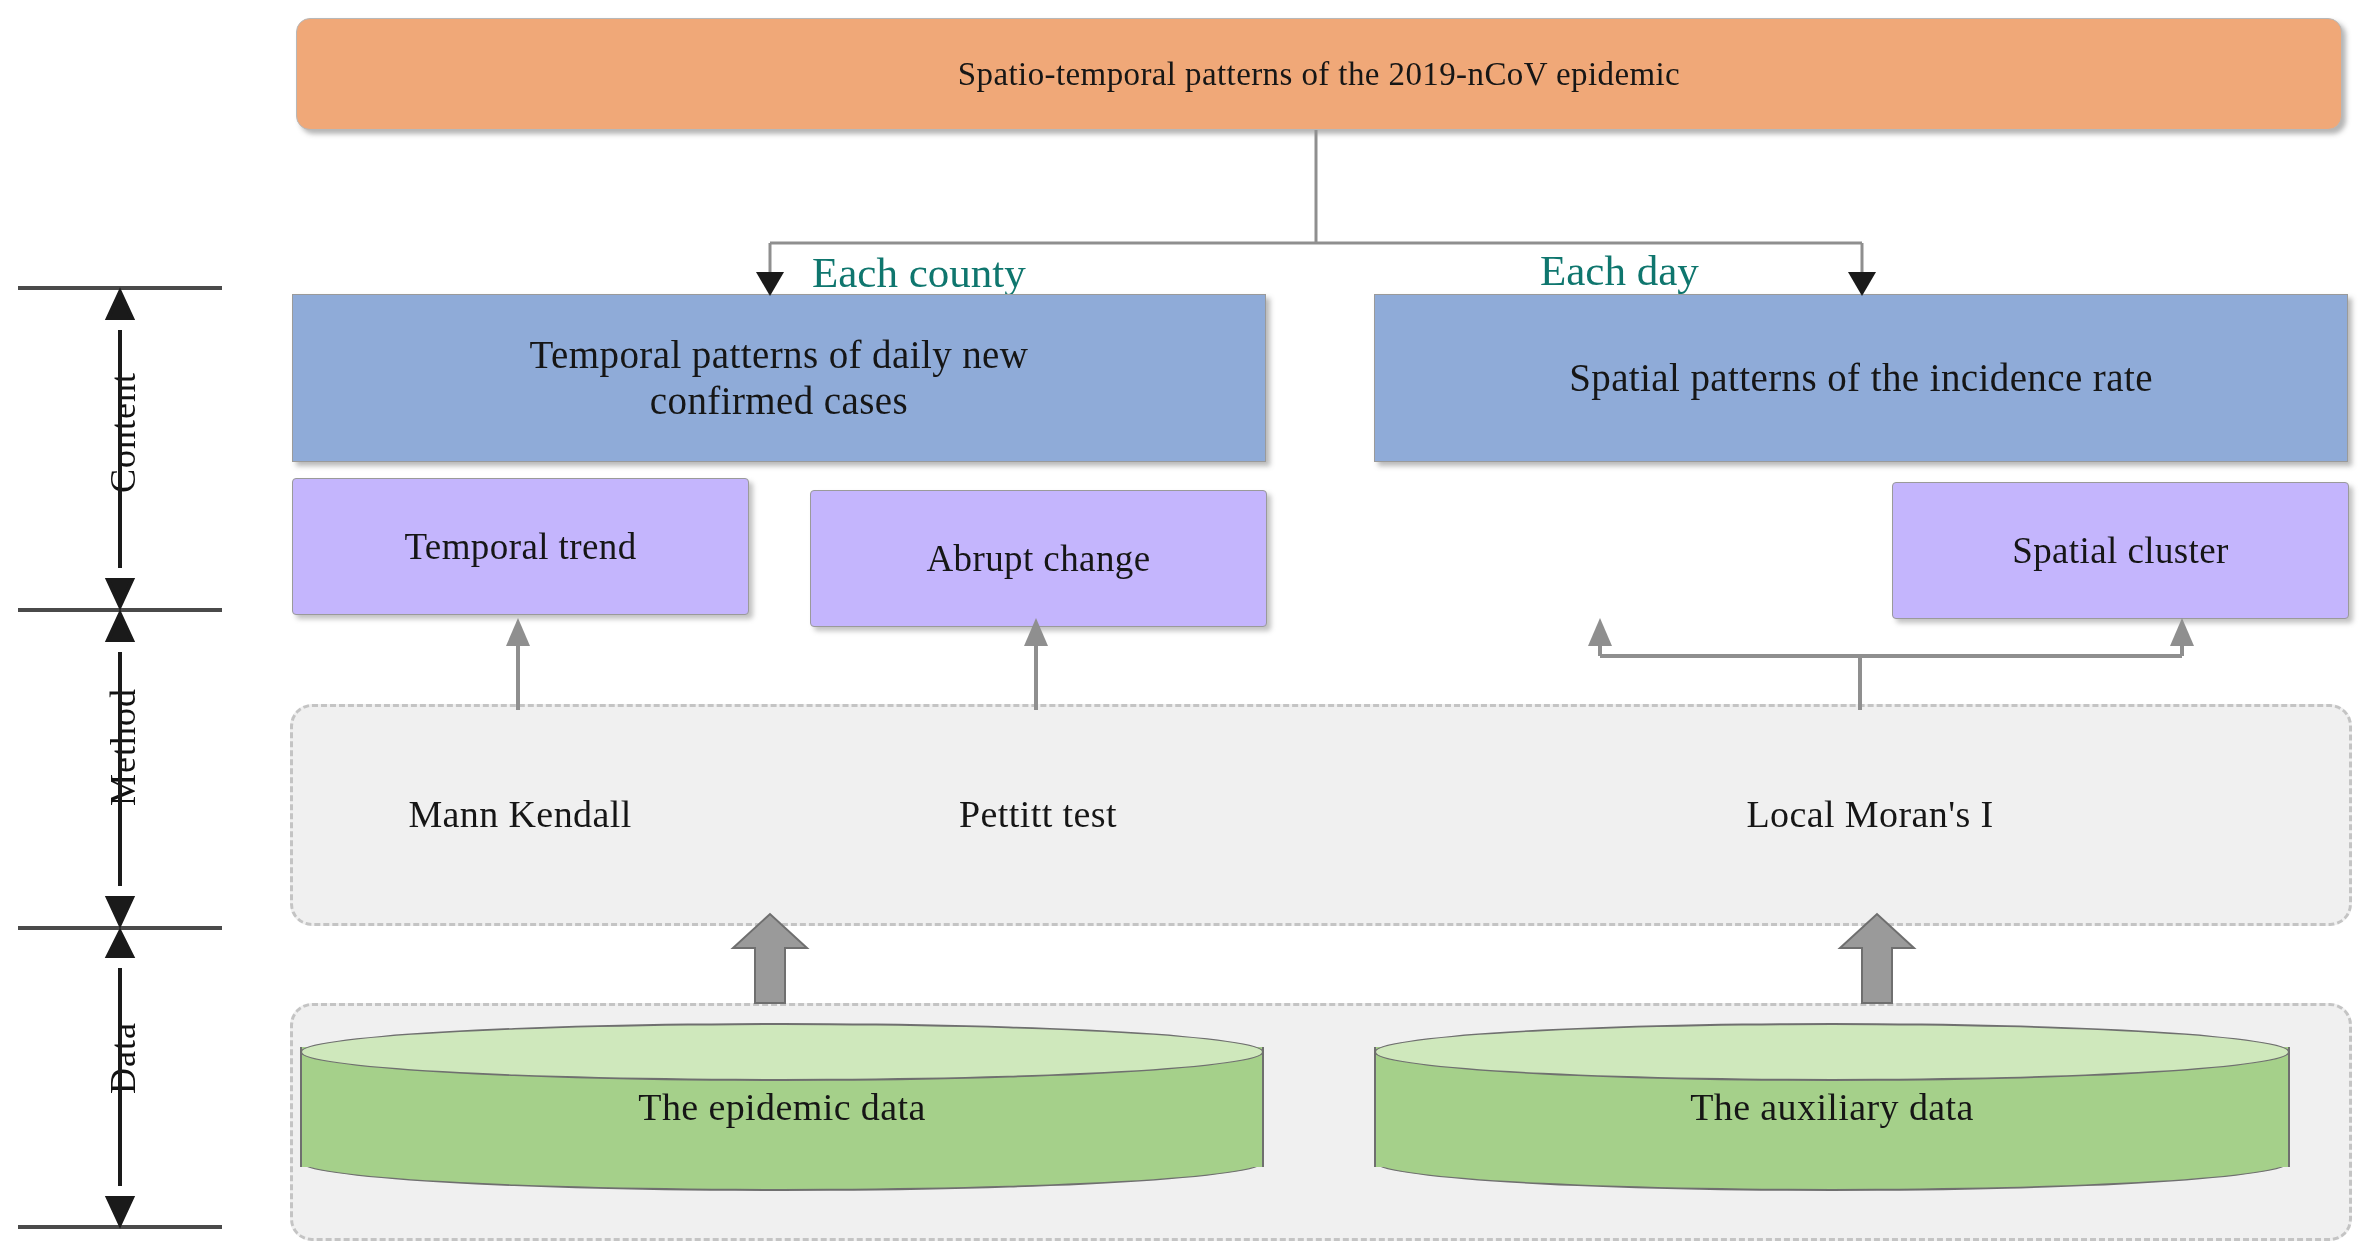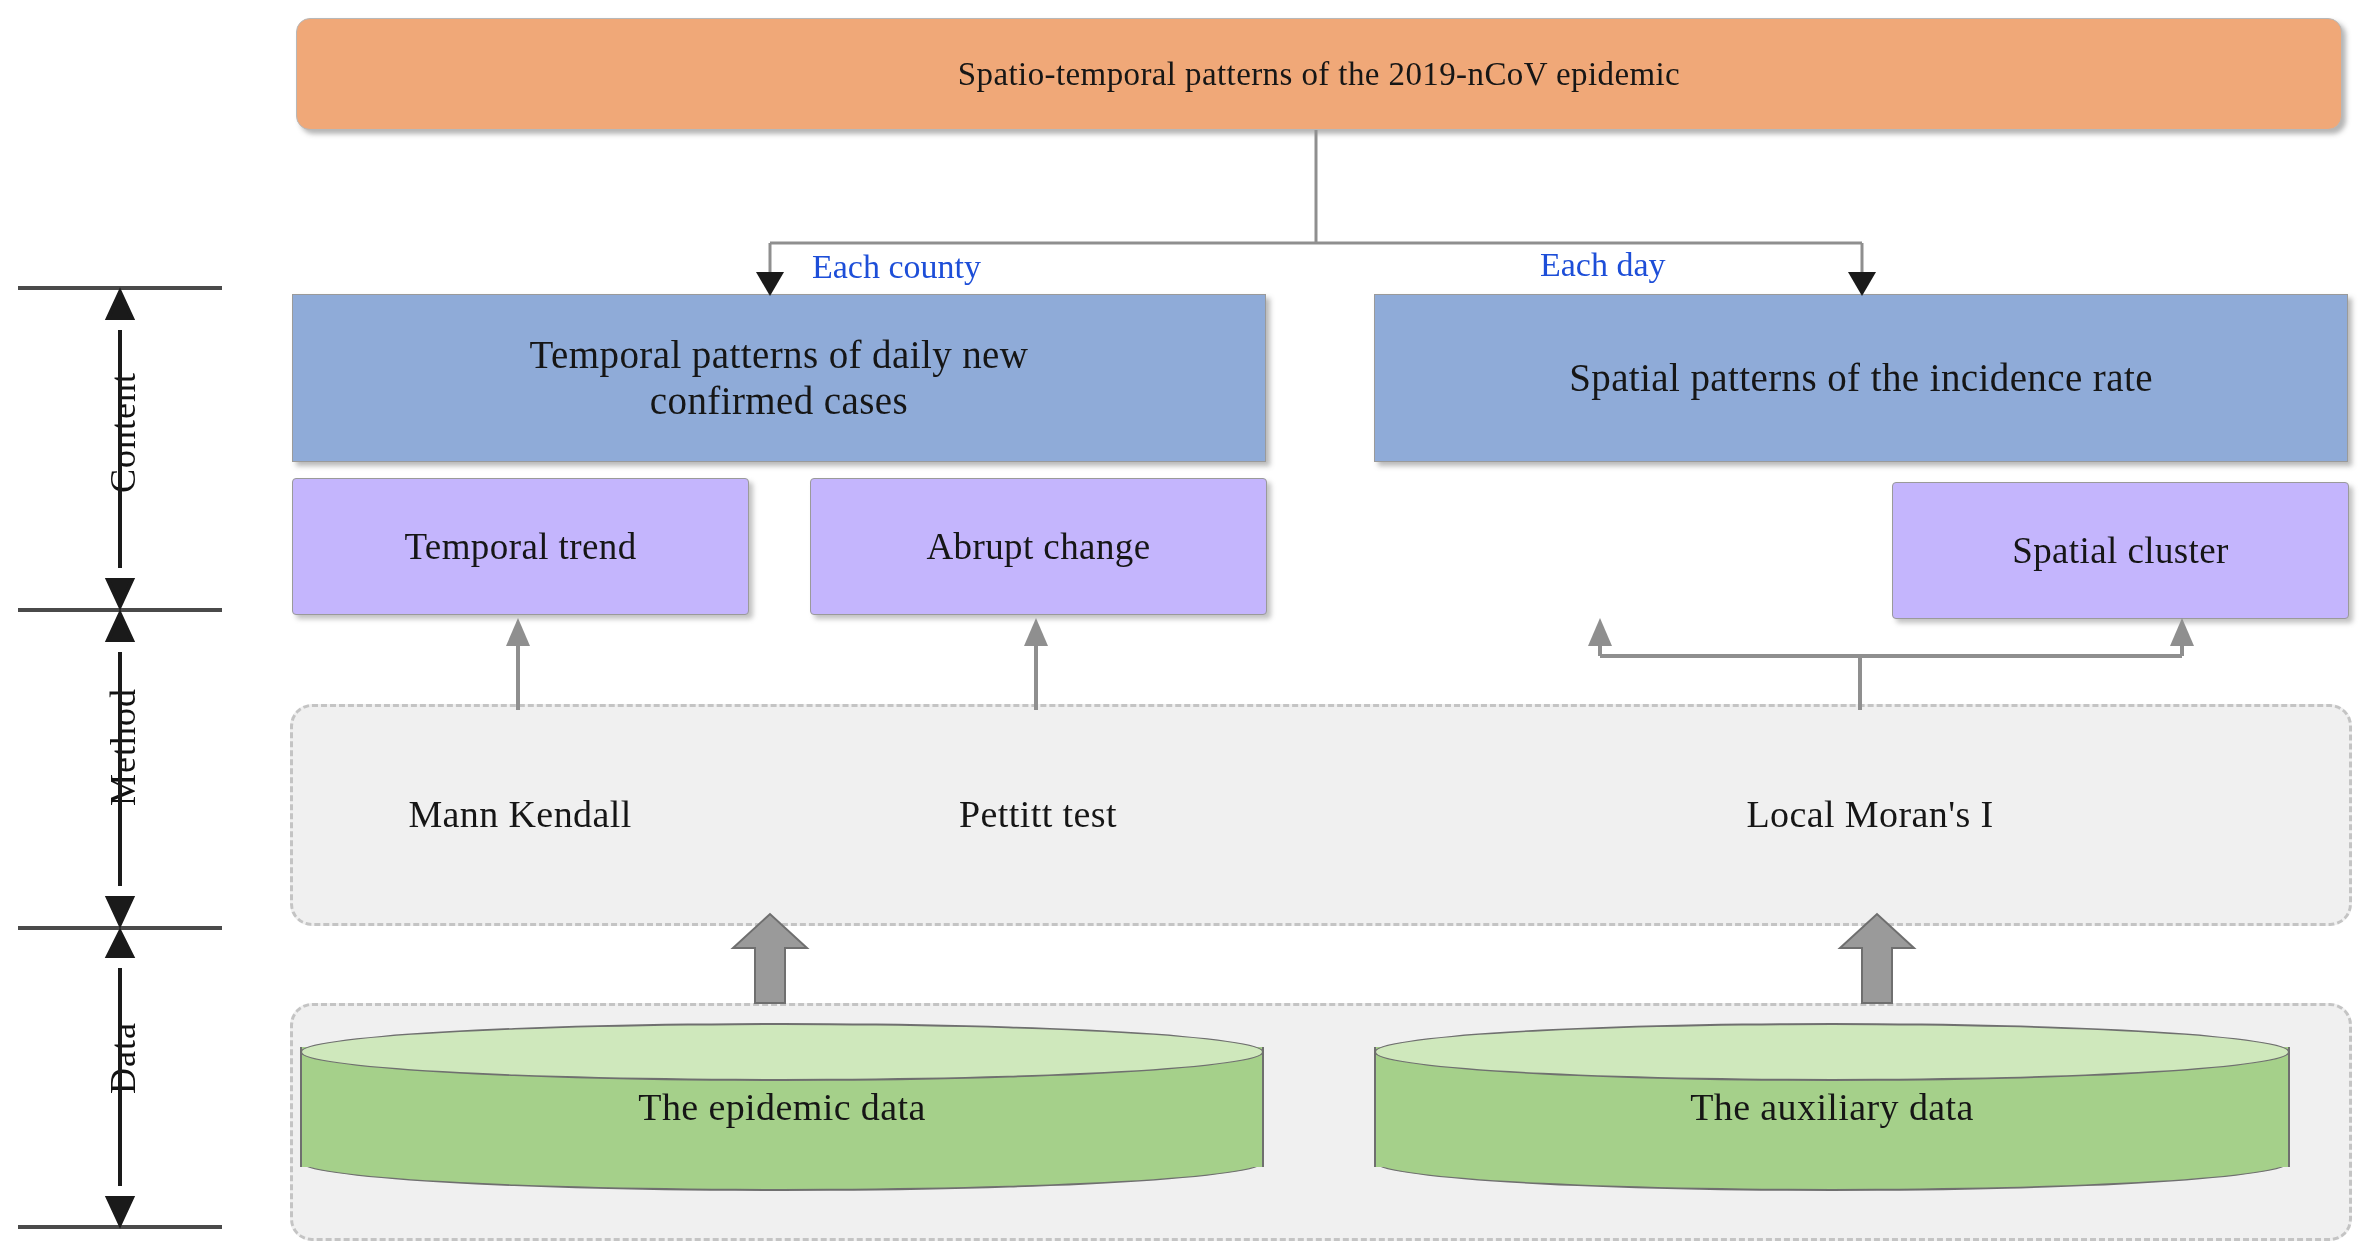--- a/index.html
+++ b/index.html
@@ -150,22 +150,22 @@
     top: 0;
     width: 2360px;
     height: 1253px;
     pointer-events: none;
     z-index: 2;
   }
 
   
   .edge-label {
     position: absolute;
-    font-size: 34px;
-    color: #1d4ed8;
+    font-size: 43px;
+    color: #0f766e;
     white-space: nowrap;
   }
 
   
   .scale-rule {
     position: absolute;
     left: 18px;
     width: 204px;
     height: 4px;
     background: #4a4a4a;
@@ -271,21 +271,21 @@
   </div>
 
   <div class="blue-box" style="left:1374px; top:294px; width:972px; height:166px;">
     <span class="node-label">Spatial patterns of the incidence rate</span>
   </div>
 
   <div class="lblue-box" style="left:292px; top:478px; width:455px; height:135px;">
     <span class="node-label">Temporal trend</span>
   </div>
 
-  <div class="lblue-box" style="left:810px; top:478px; width:455px; height:135px;">
+  <div class="lblue-box" style="left:810px; top:490px; width:455px; height:135px;">
     <span class="node-label">Abrupt change</span>
   </div>
 
 
   <div class="lblue-box" style="left:1892px; top:482px; width:455px; height:135px;">
     <span class="node-label">Spatial cluster</span>
   </div>
 
   <div class="dashed-band" style="left:290px; top:704px; width:2056px; height:216px; z-index:1;"></div>
 

